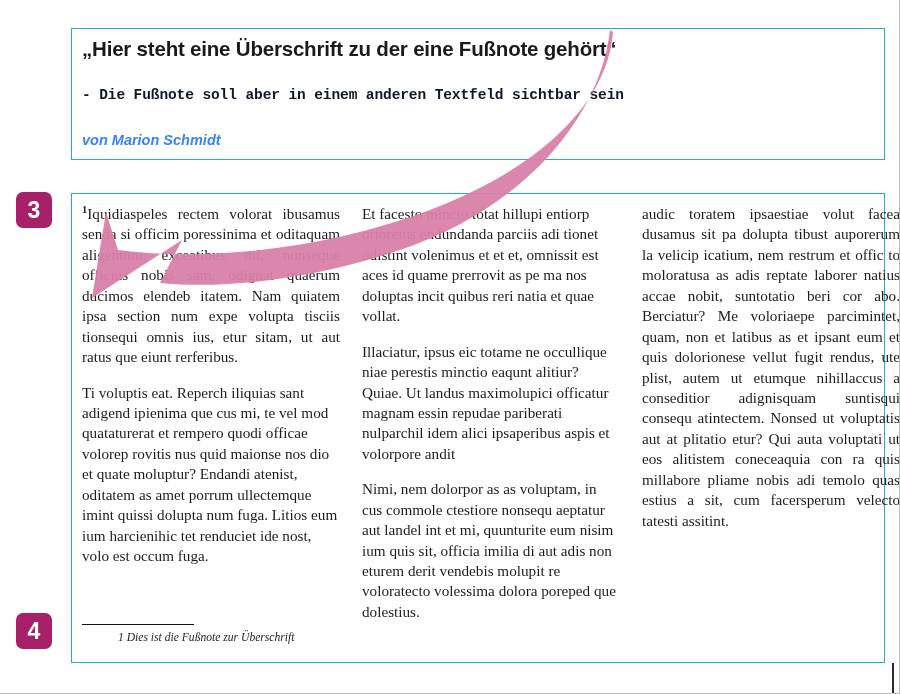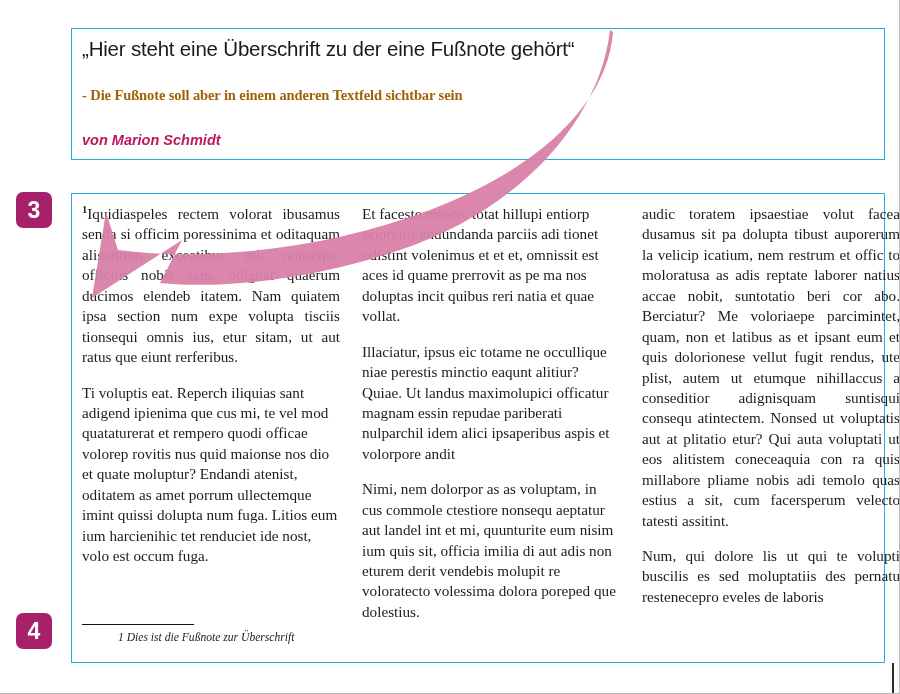--- a/index.html
+++ b/index.html
@@ -68,41 +68,41 @@
     left: 71px;
     top: 193px;
     width: 814px;
     height: 470px;
     padding: 10px 10px 6px 10px;
   }
 
   
   .headline {
     font-size: 20.5px;
-    font-weight: normal;
+    font-weight: bold;
     color: #1a1a1a;
     margin: 0;
     letter-spacing: -0.2px;
     line-height: 1.15;
     font-family: "Liberation Sans", sans-serif;
   }
   .subline {
     font-size: 14.5px;
     font-weight: bold;
-    color: #a16207;
+    color: #0f172a;
     margin: 26px 0 0 0;
     letter-spacing: -0.1px;
     line-height: 1.2;
-    font-family: Liberation Serif, serif;
+    font-family: Liberation Mono, monospace;
   }
   .byline {
     font-size: 14.5px;
     font-style: italic;
     font-weight: bold;
-    color: #be185d;
+    color: #3b82f6;
     margin: 28px 0 0 0;
     line-height: 1.2;
     font-family: "Liberation Sans", sans-serif;
   }
 
   
   .columns {
     position: relative;
     display: flex;
     gap: 22px;
@@ -194,21 +194,20 @@
       </div>
 
       <div class="col">
         <p><span>Et facesto mincto totat hillupi entiorp orioreius endundanda parciis adi tionet odistint volenimus et et et, omnissit est aces id quame prerrovit as pe ma nos doluptas incit quibus reri natia et quae vollat.</span></p>
         <p><span>Illaciatur, ipsus eic totame ne occullique niae perestis minctio eaqunt alitiur? Quiae. Ut landus maximolupici officatur magnam essin repudae pariberati nulparchil idem alici ipsaperibus aspis et volorpore andit</span></p>
         <p><span>Nimi, nem dolorpor as as voluptam, in cus commole ctestiore nonsequ aeptatur aut landel int et mi, quunturite eum nisim ium quis sit, officia imilia di aut adis non eturem derit vendebis molupit re voloratecto volessima dolora poreped que dolestius.</span></p>
       </div>
 
       <div class="col">
         <p class="justify"><span>audic toratem ipsaestiae volut facea dusamus sit pa dolupta tibust auporerum la velicip icatium, nem restrum et offic to moloratusa as adis reptate laborer natius accae nobit, suntotatio beri cor abo. Berciatur? Me voloriaepe parcimintet, quam, non et latibus as et ipsant eum et quis dolorionese vellut fugit rendus, ute plist, autem ut etumque nihillaccus a conseditior adignisquam suntisqui consequ atintectem. Nonsed ut voluptatis aut at plitatio etur? Qui auta voluptati ut eos alitistem coneceaquia con ra quis millabore pliame nobis adi temolo quas estius a sit, cum facersperum velecto tatesti assitint.</span></p>
-        <p class="justify"><span>Num, qui dolore lis ut qui te volupti buscilis es sed moluptatiis des pernatu restenecepro eveles de laboris</span></p>
       </div>
 
     </div>
   </div>
 
   <svg id="swoosh" viewBox="0 0 900 694">
     <path d="M 610 30
              C 600 120, 520 210, 400 250
              C 320 277, 230 290, 160 283
              L 182 240

